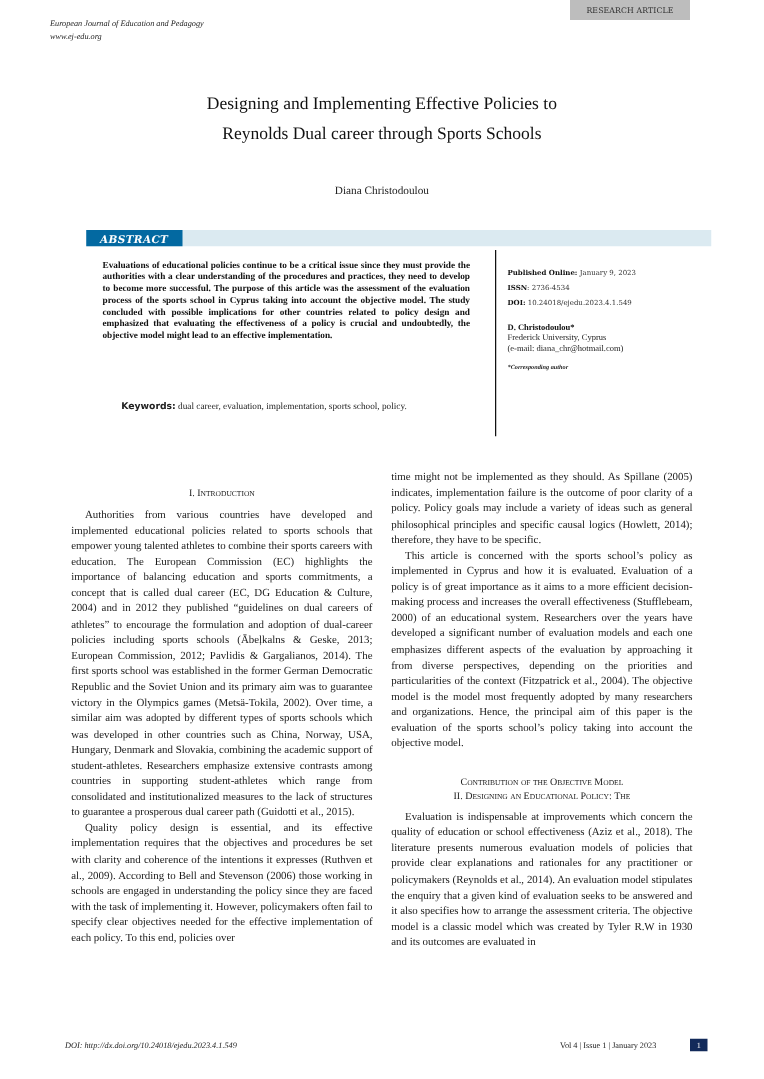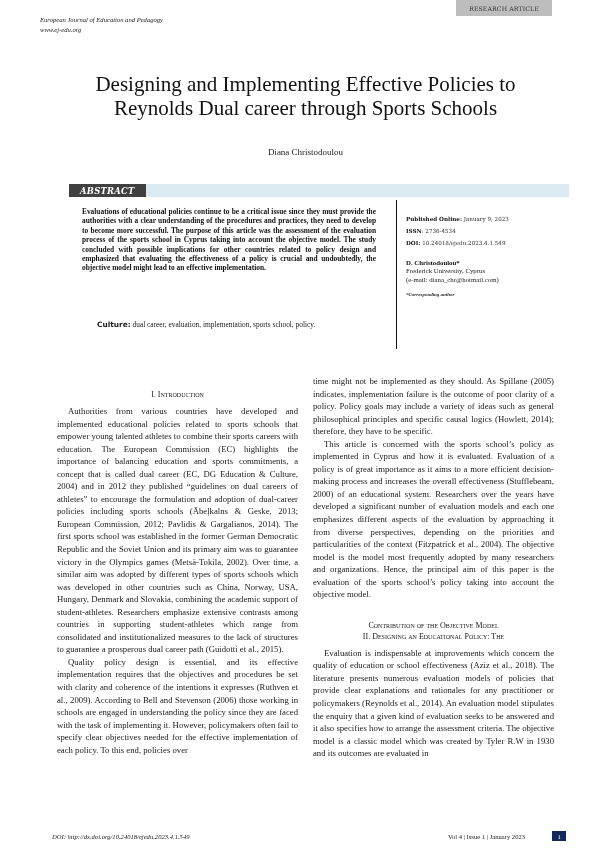--- a/index.html
+++ b/index.html
@@ -1,22 +1,22 @@
 <!DOCTYPE html>
 <html><head>
 <meta charset="utf-8">
 <style>
   html, body { margin: 0; padding: 0; background: #ffffff; }
   body { width: 611px; height: 863px; position: relative; overflow: hidden; color: #111; font-family: "Liberation Serif", serif; }
   .badge { position: absolute; left: 456px; top: 0; width: 96px; height: 16px; background: #bdbdbd; color: #333; font-family: "DejaVu Serif", serif; font-size: 6.2px; letter-spacing: 0.1px; display:flex; align-items:center; justify-content:center; }
   .journal { position: absolute; left: 40px; top: 15px; font-style: italic; font-size: 6.6px; line-height: 9.5px; color: #222; }
-  .title { position: absolute; left: 40px; width: 531px; top: 72px; text-align: center; font-size: 21px; line-height: 24px; color: #111; }
+  .title { position: absolute; left: 40px; width: 531px; top: 72px; text-align: center; font-size: 14px; line-height: 24px; color: #111; }
   .author { position: absolute; left: 0; width: 611px; top: 147px; text-align: center; font-size: 9px; color: #222; }
   .abs-bar { position: absolute; left: 69px; top: 184px; width: 500px; height: 13px; background: #dbeaf1; }
-  .abs-label { position: absolute; left: 69px; top: 184px; width: 77px; height: 13px; background: #404040; color: #fff; font-family: "DejaVu Serif", serif; font-weight: bold; font-style: italic; font-size: 8.4px; display:flex; align-items:center; padding-left: 11px; box-sizing: border-box; letter-spacing: 0.3px; }
+  .abs-label { position: absolute; left: 69px; top: 184px; width: 77px; height: 13px; background: #0369a1; color: #fff; font-family: "DejaVu Serif", serif; font-weight: bold; font-style: italic; font-size: 8.4px; display:flex; align-items:center; padding-left: 11px; box-sizing: border-box; letter-spacing: 0.3px; }
   .abs-text { position: absolute; left: 82px; top: 207px; width: 294px; font-weight: bold; font-size: 7.4px; line-height: 9.4px; text-align: justify; color: #111; }
   .keywords { position: absolute; left: 97px; top: 320px; font-size: 7.4px; color: #222; }
   .keywords b { font-family: "DejaVu Sans", sans-serif; font-size: 7.4px; }
   .vline { position: absolute; left: 396px; top: 200px; width: 1.2px; height: 149px; background: #111; }
   .side { position: absolute; left: 406px; top: 216px; width: 170px; font-family: "DejaVu Serif", serif; font-size: 5.6px; color: #333; }
   .side .row { margin-bottom: 6px; }
   .side b { color: #111; }
   .side .auth { font-family: "Liberation Serif", serif; font-size: 6.8px; line-height: 8.4px; margin-top: 13px; color: #222; }
   .side .auth b { font-size: 6.8px; }
   .side .corr { font-family: "Liberation Serif", serif; font-style: italic; font-weight: bold; font-size: 5px; margin-top: 8px; color: #222; }
@@ -46,21 +46,21 @@
 </div>
 
 <div class="author">Diana Christodoulou</div>
 
 <div class="abs-bar"></div>
 <div class="abs-label">ABSTRACT</div>
 
 <div class="abs-text">Evaluations of educational policies continue to be a critical issue since they must provide the authorities with a clear understanding of the procedures and practices, they need to develop to become more successful. The purpose of this article was the assessment of the evaluation process of the sports school in Cyprus taking into account the objective model. The study concluded with possible implications for other countries related to policy design and emphasized that evaluating the effectiveness of a policy is crucial and undoubtedly, the objective model might lead to an effective implementation.</div>
 
 <div class="keywords">
-  <b>Culture:</b>
+  <b>Keywords:</b>
   <span>dual career, evaluation, implementation, sports school, policy.</span>
 </div>
 
 <div class="vline"></div>
 
 <div class="side">
   <div class="row">
     <b>Published Online:</b>
     <span>January 9, 2023</span>
   </div>

